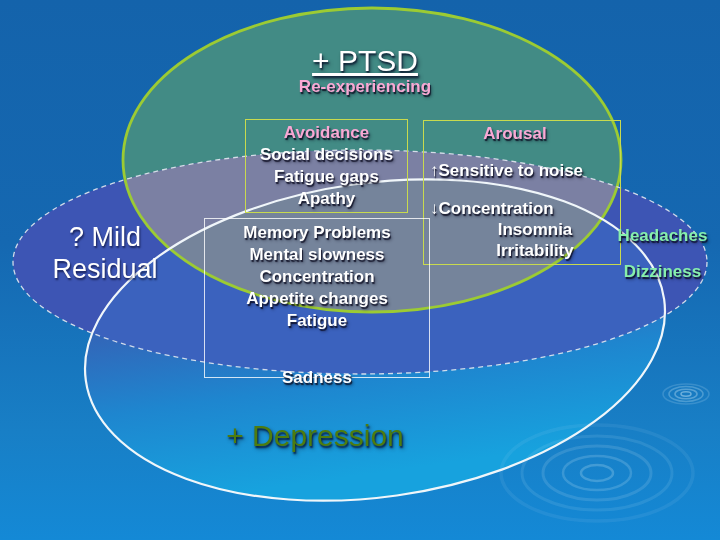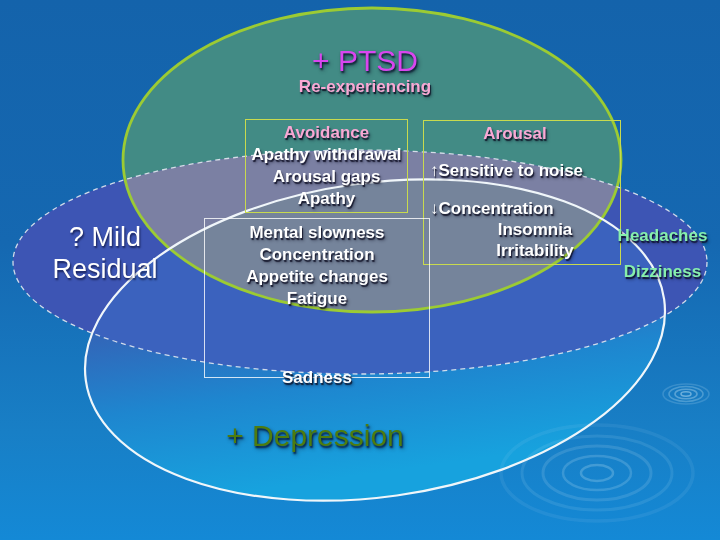--- a/index.html
+++ b/index.html
@@ -9,21 +9,21 @@
     overflow:hidden;
     font-family:"Liberation Sans", sans-serif;
   }
   .slide svg.bg{position:absolute;left:0;top:0;}
   .txt{position:absolute;white-space:nowrap;}
   .center{text-align:center;}
   .big-label{
     font-size:30px;font-weight:400;
     text-shadow:1px 2px 2px rgba(0,0,30,0.75), 2px 3px 4px rgba(0,0,30,0.4);
   }
-  .ptsd-title{color:#d946ef;}
+  .ptsd-title{color:#ffffff;text-decoration:underline;}
   .dep-title{color:#4d7c0f;}
   .tbi-label{
     color:#FFFFFF;font-size:27px;line-height:32px;font-weight:400;
     text-shadow:1px 2px 2px rgba(0,0,30,0.6);
   }
   .small-bold{
     font-size:17px;font-weight:700;color:#FFFFFF;
     text-shadow:1px 1.5px 1px rgba(10,10,30,0.8), 2px 3px 3px rgba(10,10,30,0.35);
   }
   .yellow{color:#f9a8d4;}
@@ -99,34 +99,35 @@
       <ellipse cx="597" cy="473" rx="75" ry="37" stroke-width="3" opacity="0.12"></ellipse>
       <ellipse cx="597" cy="473" rx="96" ry="48" stroke-width="3.5" opacity="0.09"></ellipse>
     </g>
   </svg>
 
   <div class="txt center big-label ptsd-title" style="left:240px;top:44px;width:250px;">+ PTSD</div>
   <div class="txt center small-bold yellow" style="left:240px;top:77px;width:250px;">Re-experiencing</div>
 
   <div class="vbox green-border stack" style="left:245px;top:119px;width:163px;height:94px;padding-top:2px;">
     <div class="line small-bold yellow">Avoidance</div>
-    <div class="line small-bold">Apathy withdrawal</div>
-    <div class="line small-bold">Arousal gaps</div>
+    <div class="line small-bold">Social decisions</div>
+    <div class="line small-bold">Fatigue gaps</div>
     <div class="line small-bold">Apathy</div>
   </div>
 
   <div class="vbox green-border" style="left:423px;top:120px;width:198px;height:145px;">
     <div class="txt center small-bold yellow" style="left:0;top:3px;width:182px;">Arousal</div>
     <div class="txt small-bold" style="left:6px;top:40px;"><span class="arrow">↑</span><span>Sensitive to noise</span></div>
     <div class="txt small-bold" style="left:6px;top:78px;"><span class="arrow">↓</span><span>Concentration</span></div>
     <div class="txt center small-bold" style="left:40px;top:99px;width:142px;">Insomnia</div>
     <div class="txt center small-bold" style="left:40px;top:120px;width:142px;">Irritability</div>
   </div>
 
   <div class="vbox white-border stack" style="left:204px;top:218px;width:226px;height:160px;padding-top:3px;">
+    <div class="line small-bold">Memory Problems</div>
     <div class="line small-bold">Mental slowness</div>
     <div class="line small-bold">Concentration</div>
     <div class="line small-bold">Appetite changes</div>
     <div class="line small-bold">Fatigue</div>
   </div>
   <div class="txt center small-bold" style="left:204px;top:368px;width:226px;">Sadness</div>
 
   <div class="txt center tbi-label" style="left:20px;top:221px;width:170px;">
     <div>? Mild</div>
     <div>Residual</div>

